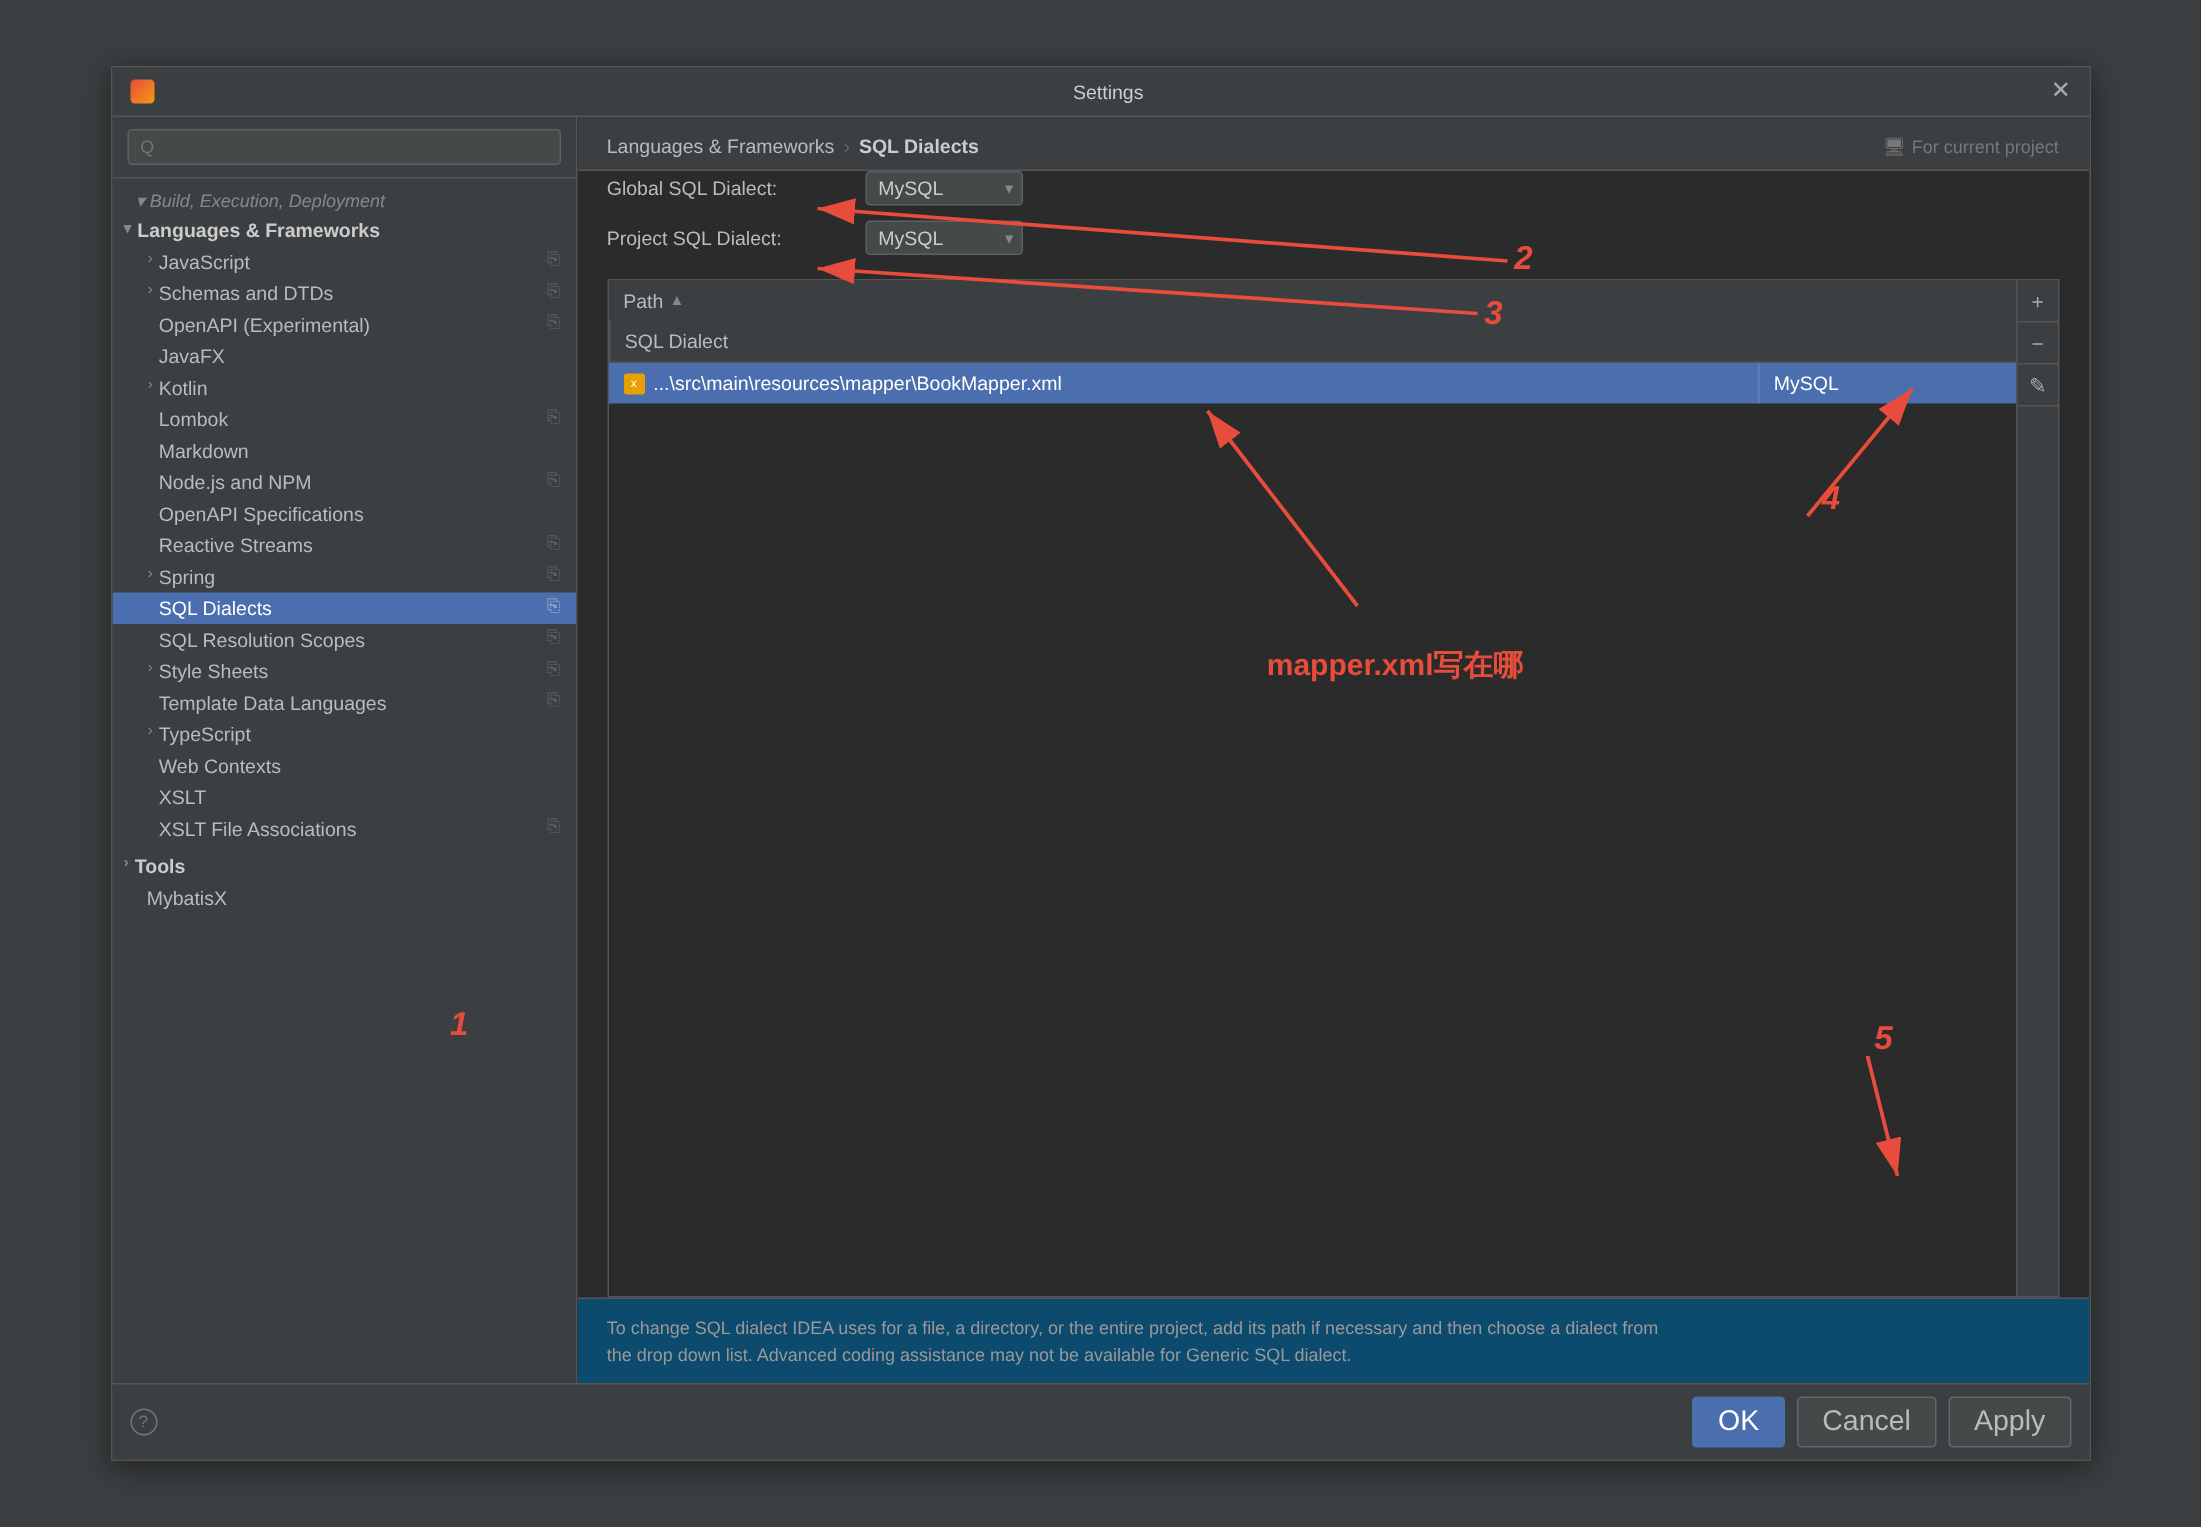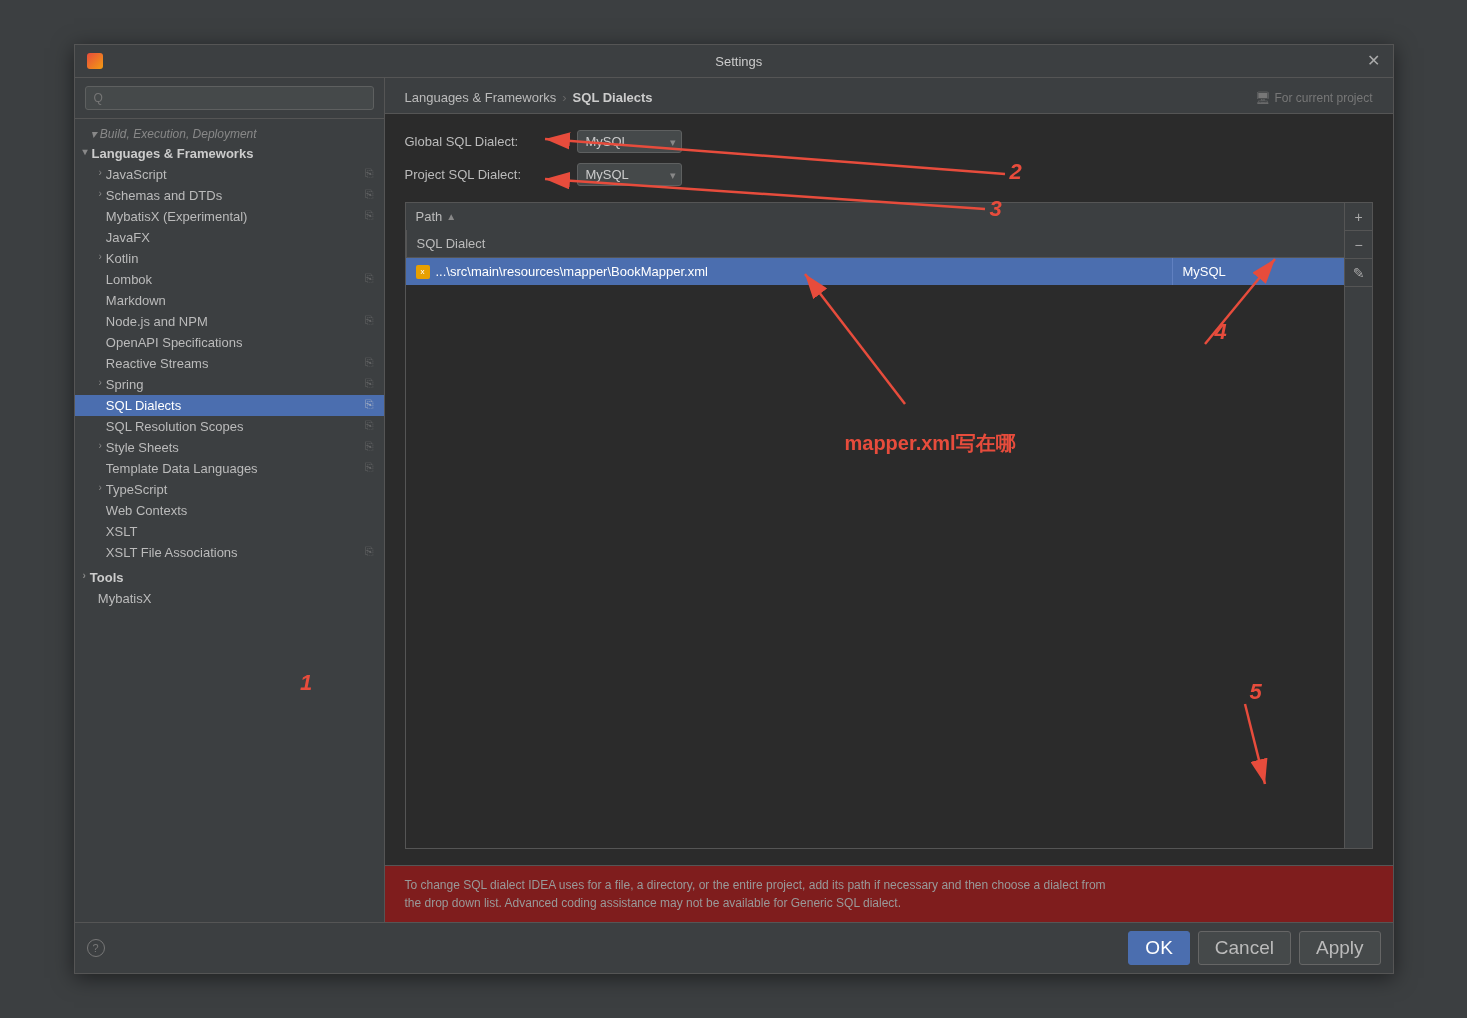--- a/index.html
+++ b/index.html
@@ -152,21 +152,21 @@
     .breadcrumb-project {
       margin-left: auto;
       color: #777;
       font-size: 12px;
       display: flex;
       align-items: center;
       gap: 4px;
     }
     .main-panel {
       flex: 1;
-      padding: 16px 20px;
+      padding: 0 20px;
       display: flex;
       flex-direction: column;
       overflow: hidden;
       position: relative;
     }
     .dialect-row {
       display: flex;
       align-items: center;
       margin-bottom: 10px;
       gap: 12px;
@@ -287,21 +287,21 @@
       display: flex;
       align-items: center;
       justify-content: center;
       cursor: pointer;
       color: #aaa;
       font-size: 14px;
       border-bottom: 1px solid #555;
     }
     .bottom-note {
       padding: 10px 20px;
-      background: #7f1d1d;
+      background: #0c4a6e;
       border-top: 1px solid #555;
       color: #999;
       font-size: 12px;
       line-height: 1.5;
     }
     
     .dialog-footer {
       display: flex;
       justify-content: flex-end;
       align-items: center;
@@ -400,21 +400,21 @@
         </div>
 
         <div class="sidebar-item indent1">
           <span class="expand-arrow">›</span>
           <span>Schemas and DTDs</span>
           <span class="copy-icon">⎘</span>
         </div>
 
         <div class="sidebar-item indent1">
           <span class="expand-arrow" style="opacity:0">›</span>
-          <span>MybatisX (Experimental)</span>
+          <span>OpenAPI (Experimental)</span>
           <span class="copy-icon">⎘</span>
         </div>
 
         <div class="sidebar-item indent1">
           <span class="expand-arrow" style="opacity:0">›</span>
           <span>JavaFX</span>
         </div>
 
         <div class="sidebar-item indent1">
           <span class="expand-arrow">›</span>

